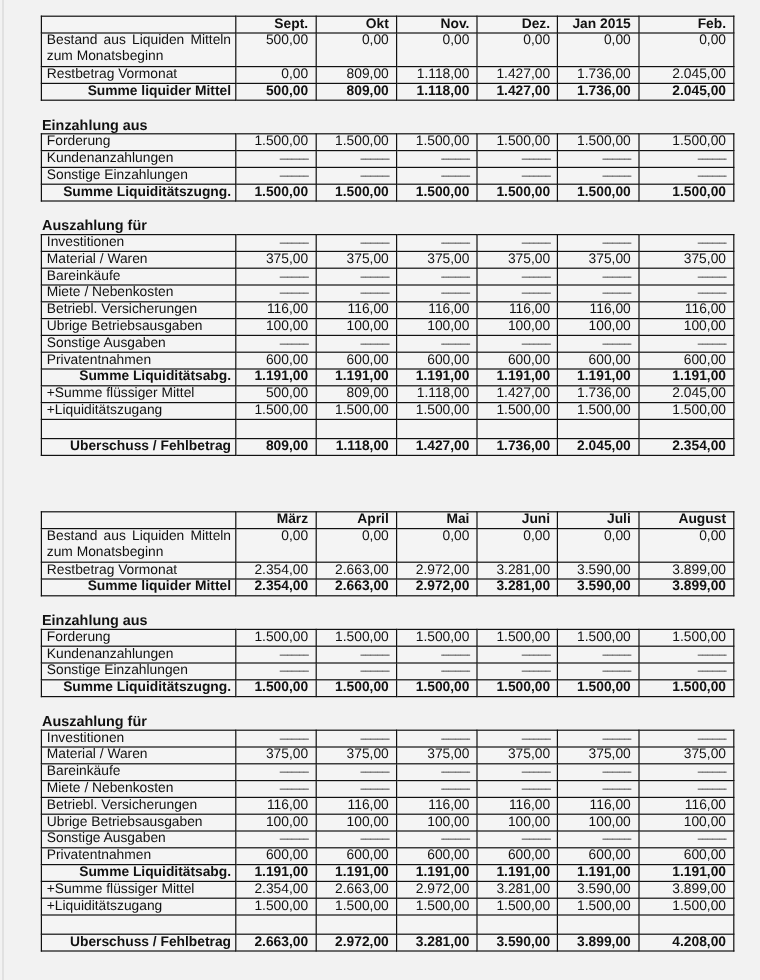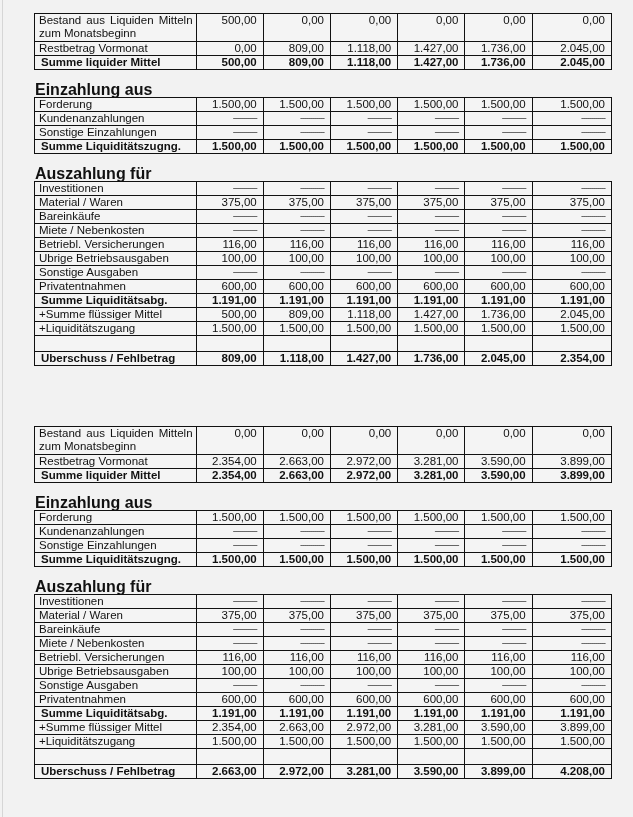--- a/index.html
+++ b/index.html
@@ -41,41 +41,41 @@
       padding: 0 3px 0 4px;
       height: 13px;
       white-space: nowrap;
       overflow: hidden;
       vertical-align: top;
     }
     col.c-label { width: 161px; }
     col.c-num { width: 67px; }
     col.c-last { width: 79px; }
     td.num { text-align: right; padding-right: 6px; }
-    tr.bold td { font-weight: bold; }
+    tr.bold td { font-weight: bold; text-align: right; }
     tr.head td { font-weight: bold; }
     td.label-bold { font-weight: bold; padding-left: 6px; }
     td.wrap {
       white-space: normal;
       text-align: justify;
       text-align-last: left;
       height: 27px;
       margin-top: 39px;
     }
     td.dash {
       text-align: right;
       padding-right: 6px;
       letter-spacing: -1px;
       font-size: 9px;
       color: #333;
     }
     tr.blank td { height: 15px; }
     .section-title {
       font-weight: bold;
-      font-size: 16px;
+      font-size: 12px;
       line-height: 14px;
       height: 14px;
       padding-left: 1px;
     }
   </style>
 </head>
 <body>
 
 <div class="left-edge"></div>
 
@@ -84,20 +84,29 @@
       <colgroup>
         <col class="c-label">
         <col class="c-num">
         <col class="c-num">
         <col class="c-num">
         <col class="c-num">
         <col class="c-num">
         <col class="c-last">
       </colgroup>
       <tbody>
+        <tr class="head">
+          <td></td>
+          <td class="num">Sept.</td>
+          <td class="num">Okt</td>
+          <td class="num">Nov.</td>
+          <td class="num">Dez.</td>
+          <td class="num">Jan 2015</td>
+          <td class="num">Feb.</td>
+        </tr>
         <tr>
           <td class="wrap">Bestand aus Liquiden Mitteln zum Monatsbeginn</td>
           <td class="num">500,00</td>
           <td class="num">0,00</td>
           <td class="num">0,00</td>
           <td class="num">0,00</td>
           <td class="num">0,00</td>
           <td class="num">0,00</td>
         </tr>
         <tr>
@@ -309,20 +318,29 @@
       <colgroup>
         <col class="c-label">
         <col class="c-num">
         <col class="c-num">
         <col class="c-num">
         <col class="c-num">
         <col class="c-num">
         <col class="c-last">
       </colgroup>
       <tbody>
+        <tr class="head">
+          <td></td>
+          <td class="num">März</td>
+          <td class="num">April</td>
+          <td class="num">Mai</td>
+          <td class="num">Juni</td>
+          <td class="num">Juli</td>
+          <td class="num">August</td>
+        </tr>
         <tr>
           <td class="wrap">Bestand aus Liquiden Mitteln zum Monatsbeginn</td>
           <td class="num">0,00</td>
           <td class="num">0,00</td>
           <td class="num">0,00</td>
           <td class="num">0,00</td>
           <td class="num">0,00</td>
           <td class="num">0,00</td>
         </tr>
         <tr>

